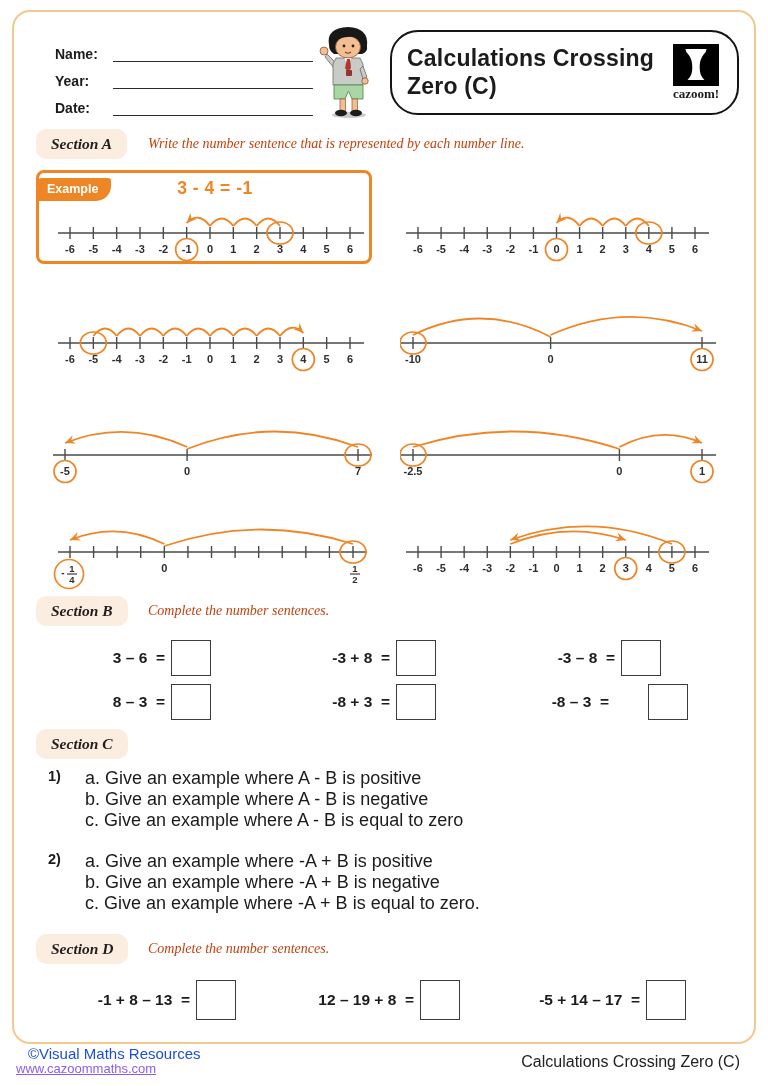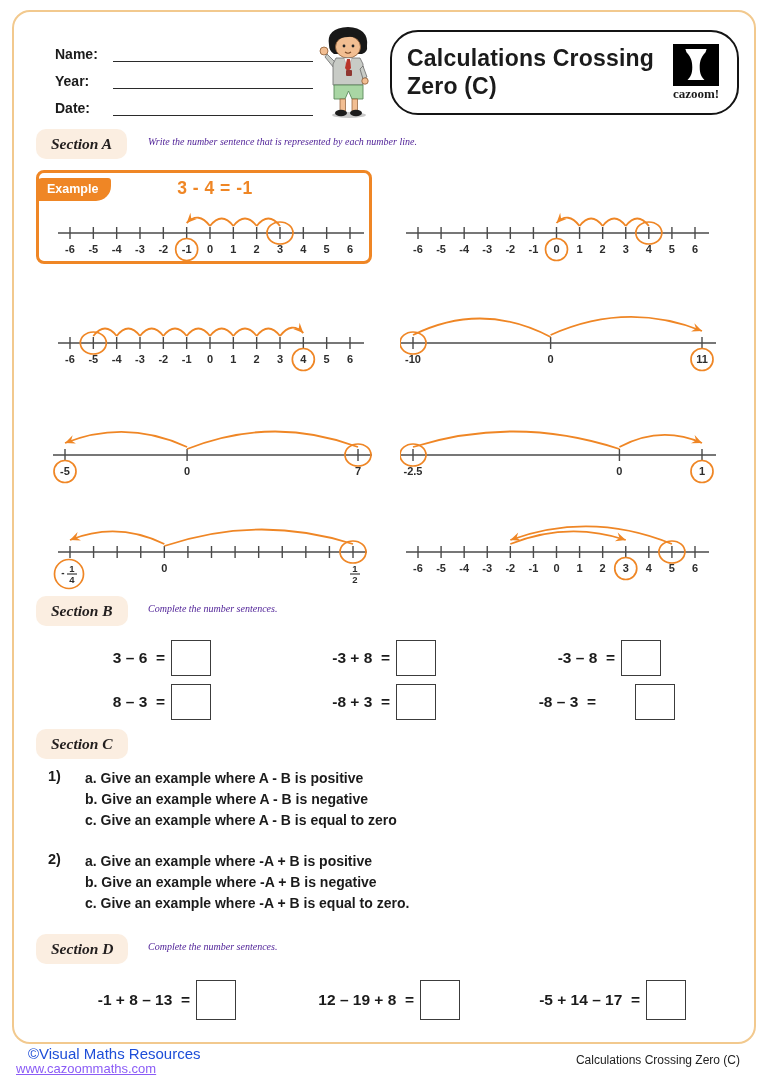--- a/index.html
+++ b/index.html
@@ -14,45 +14,45 @@
   .fline{flex:1;border-bottom:1.6px solid #2b2b2b;height:19px;}
   .boy{position:absolute;left:314px;top:24px;}
   .title-box{position:absolute;left:390px;top:30px;width:349px;height:85px;border:2.3px solid #141414;border-radius:28px;box-sizing:border-box;display:flex;align-items:center;padding:0 12px 0 15px;background:#fff;}
   .title{flex:1;font-size:23px;font-weight:bold;line-height:1.2;letter-spacing:.2px;}
   .logo{width:58px;text-align:center;}
   .logo-mark{width:46px;height:42px;background:#000;margin:0 auto;display:flex;align-items:center;justify-content:center;}
   .logo-text{font-family:"Liberation Serif",serif;font-weight:bold;font-size:13px;margin-top:0px;}
 
   
   .pill{position:absolute;background:#FBEEE1;border-radius:10px;padding:6px 15px;font-family:"Liberation Serif",serif;font-style:italic;font-weight:bold;font-size:15.5px;color:#231f1f;}
-  .instr{position:absolute;font-family:"Liberation Serif",serif;font-style:italic;font-size:10px;color:#4c1d95;}
+  .instr{position:absolute;font-family:"Liberation Serif",serif;font-style:italic;font-size:14px;color:#c2410c;}
 
   
   .exbox{position:absolute;left:36px;top:170px;width:336px;height:94px;border:3px solid #EF8625;border-radius:8px;box-sizing:border-box;}
   .extab{position:absolute;left:36px;top:170px;background:#EF8625;color:#fff;font-weight:bold;font-size:12.5px;padding:4px 13px 5px 11px;border-radius:6px 3px 15px 3px;margin-top:8px;}
   .exeq{position:absolute;left:60px;top:178px;width:310px;text-align:center;color:#EF8625;font-weight:bold;font-size:17.5px;letter-spacing:.5px;}
 
   .nl{position:absolute;}
 
   
   .prob{position:absolute;display:flex;align-items:center;}
   .prob .eq{text-align:right;font-weight:bold;font-size:15.5px;margin-right:6px;white-space:pre;}
   .abox{width:38px;height:34px;border:1.5px solid #3c3c3c;background:#fff;}
   .abox.d{height:38px;}
   .prob.bw .eq{width:110px;}
   .prob.dw .eq{width:132px;}
 
   
   .qnum{position:absolute;font-weight:bold;font-size:14.5px;}
-  .qlines{position:absolute;font-weight:bold;font-size:14px;line-height:21px;}
+  .qlines{position:absolute;font-weight:normal;font-size:18px;line-height:21px;}
 
   
   .f1{position:absolute;left:28px;top:1045px;font-size:15px;color:#1d4ed8;}
   .f2{position:absolute;left:16px;top:1061px;font-size:13px;color:#8b5cf6;text-decoration:underline;cursor:pointer;}
-  .fr{position:absolute;left:400px;top:1053px;width:340px;text-align:right;font-size:12px;color:#222;}
+  .fr{position:absolute;left:400px;top:1053px;width:340px;text-align:right;font-size:16px;color:#222;}
 </style>
 </head>
 <body>
 
 <div class="sheet">
   <div class="page-border"></div>
 
   <div class="fields">
     <div class="frow">
       <span class="flabel">Name:</span>
@@ -349,21 +349,21 @@
     <span class="abox"></span>
   </div>
   <div class="prob bw" style="left:55px;top:684px;">
     <span class="eq">8 – 3  =</span>
     <span class="abox"></span>
   </div>
   <div class="prob bw" style="left:280px;top:684px;">
     <span class="eq">-8 + 3  =</span>
     <span class="abox"></span>
   </div>
-  <div class="prob bw" style="left:486px;top:684px;gap:33px;">
+  <div class="prob bw" style="left:499px;top:684px;gap:33px;">
     <span class="eq">-8 – 3  =</span>
     <span class="abox"></span>
   </div>
 
   <div class="pill" style="left:36px;top:729px;">Section C</div>
   <div class="qnum" style="left:48px;top:768px;">1)</div>
   <div class="qlines" style="left:85px;top:768px;">
     <div>a. Give an example where A - B is positive</div>
     <div>b. Give an example where A - B is negative</div>
     <div>c. Give an example where A - B is equal to zero</div>

